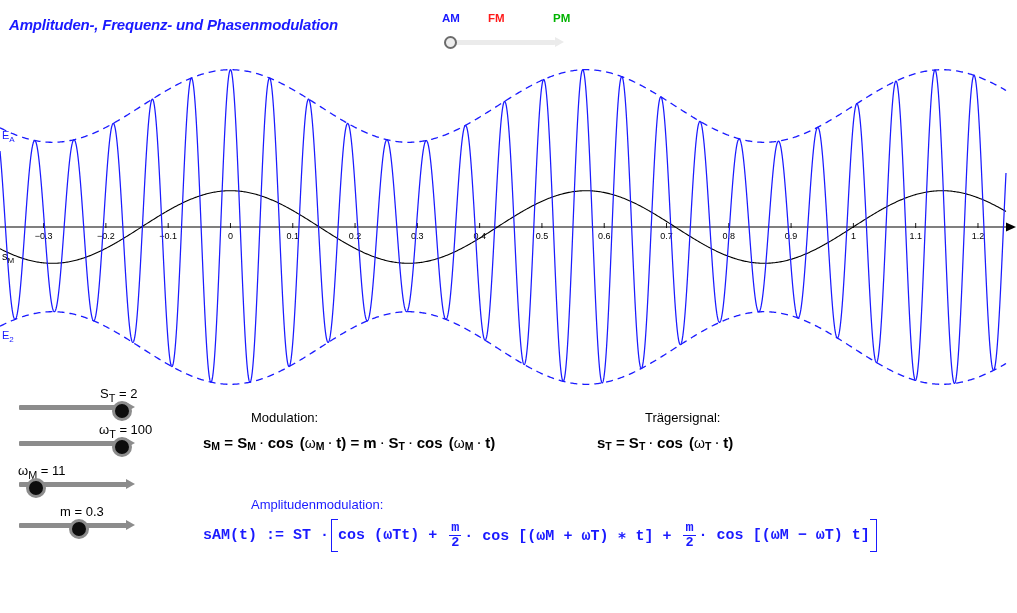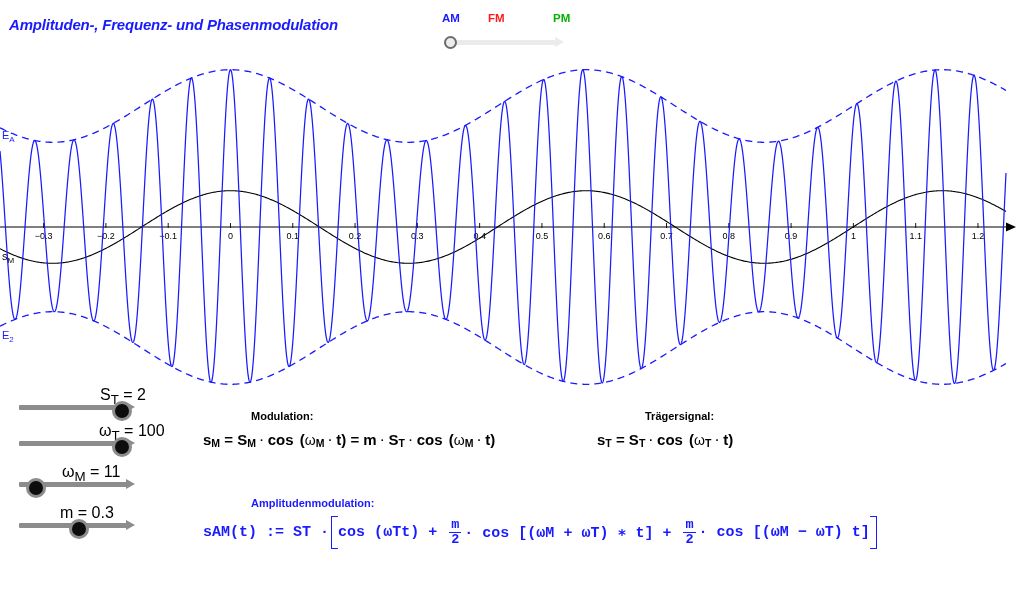--- a/index.html
+++ b/index.html
@@ -118,21 +118,21 @@
   }
   .slider-row {
     position: absolute;
     left: 0;
     width: 185px;
     height: 34px;
   }
   .slider-row .value-label {
     position: absolute;
     top: 0;
-    font-size: 16px;
+    font-size: 13px;
     white-space: nowrap;
     color: #000000;
   }
   .slider-row .s-track {
     position: absolute;
     height: 5px;
     background: #8c8c8c;
     border-radius: 1px;
   }
   .slider-row .s-track::after {
@@ -162,35 +162,35 @@
   #slider-st .s-thumb  { left: 112px; top: 15px; }
 
   
   #slider-omega-t           { top: 36px; }
   #slider-omega-t .value-label { left: 99px; }
   #slider-omega-t .s-track  { left: 19px; top: 19px; width: 108px; }
   #slider-omega-t .s-thumb  { left: 112px; top: 15px; }
 
   
   #slider-omega-m           { top: 77px; }
-  #slider-omega-m .value-label { left: 18px; margin-left: 44px; }
+  #slider-omega-m .value-label { left: 18px; }
   #slider-omega-m .s-track  { left: 19px; top: 19px; width: 108px; }
   #slider-omega-m .s-thumb  { left: 26px; top: 15px; }
 
   
   #slider-m           { top: 118px; padding-left: 8px; }
   #slider-m .value-label { left: 60px; }
   #slider-m .s-track  { left: 19px; top: 19px; width: 108px; }
   #slider-m .s-thumb  { left: 69px; top: 15px; }
 
   
   .formula-block { position: absolute; }
   .formula-heading {
-    font-size: 11px;
-    font-weight: bold;
+    font-size: 13px;
+    font-weight: normal;
     margin-bottom: 9px;
     white-space: nowrap;
     padding-left: 48px;
   }
   .formula-body {
     font-size: 15px;
     font-weight: bold;
     white-space: nowrap;
   }
   .formula-body .sub {

